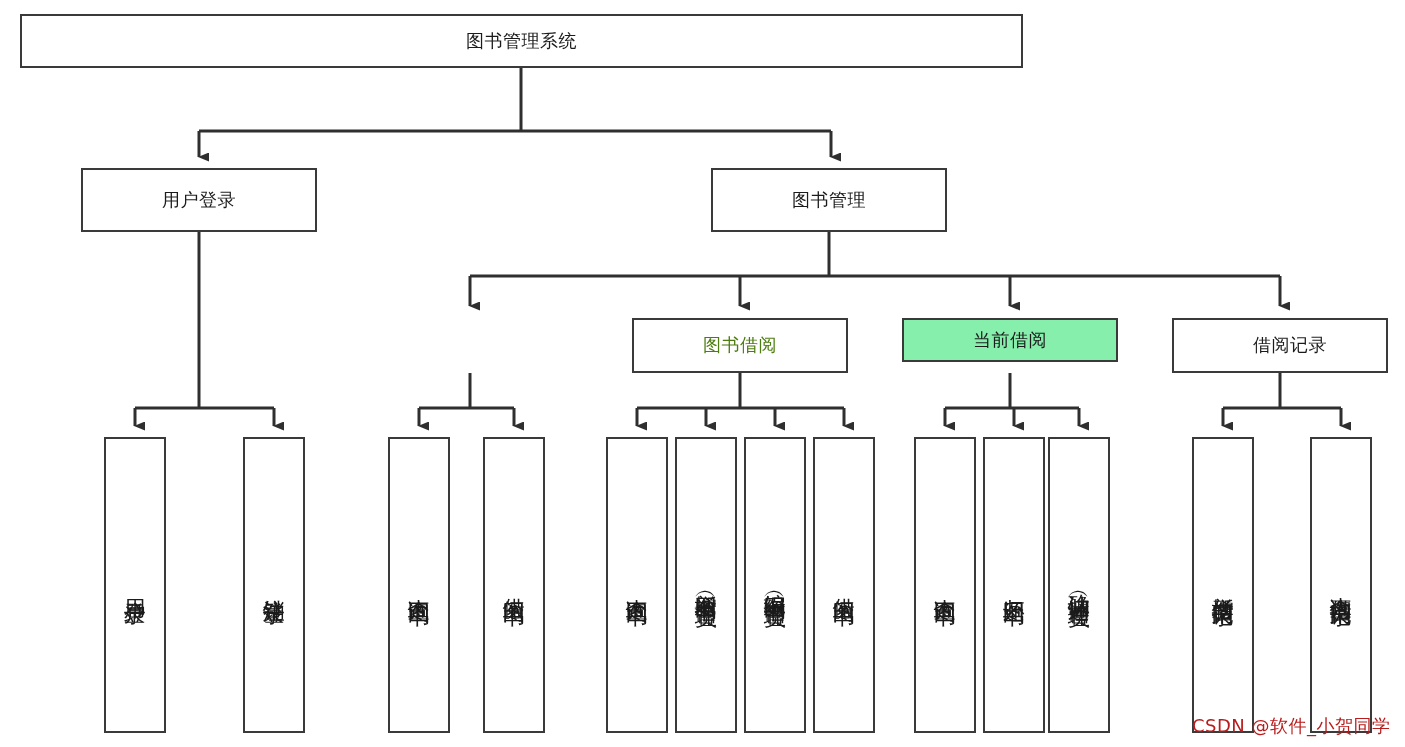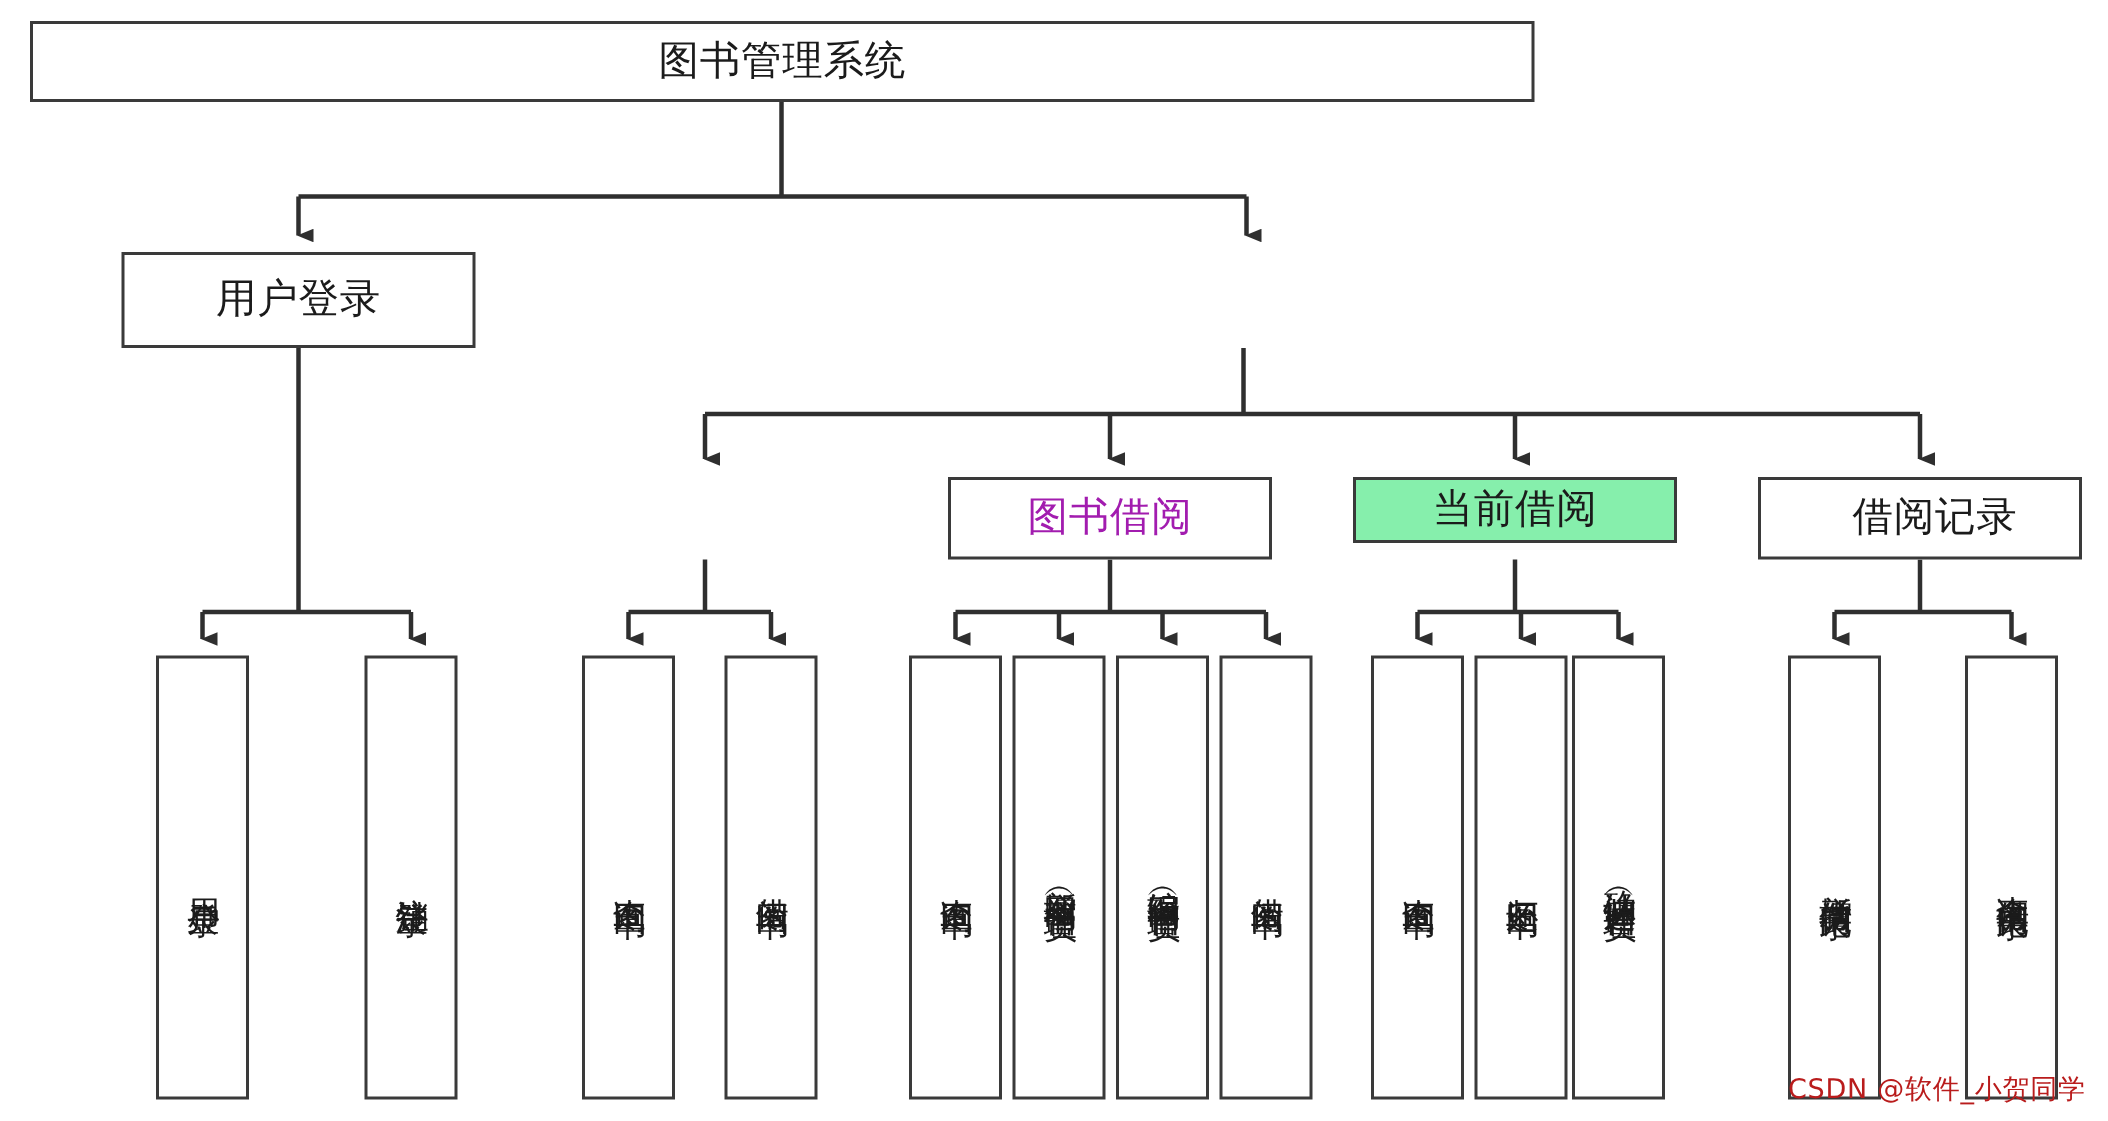--- a/index.html
+++ b/index.html
@@ -31,21 +31,21 @@
     position: absolute;
     box-sizing: border-box;
     background: #ffffff;
     border: 2px solid #3a3a3a;
     display: flex;
     align-items: center;
     justify-content: center;
     overflow: hidden;
   }
   .node-label {
-    font-size: 27px;
+    font-size: 18px;
     line-height: 1.12;
     color: #1b1b1b;
     letter-spacing: 0.5px;
     text-align: center;
     white-space: nowrap;
   }
   .node.vertical {
     align-items: center;
     justify-content: center;
   }
@@ -121,23 +121,26 @@
     </g>
   </svg>
 
   <div class="node" id="node-root" style="left: 20px; top: 14px; width: 1003px; height: 54px; border-color: rgb(58, 58, 58); background: rgb(255, 255, 255);">
     <span class="node-label" style="color: rgb(27, 27, 27);">图书管理系统</span>
   </div>
 
   <div class="node" id="node-l2-0" style="left: 81px; top: 168px; width: 236px; height: 64px; border-color: rgb(58, 58, 58); background: rgb(255, 255, 255);">
     <span class="node-label" style="color: rgb(27, 27, 27);">用户登录</span>
   </div>
+  <div class="node" id="node-l2-1" style="left: 711px; top: 168px; width: 236px; height: 64px; border-color: rgb(58, 58, 58); background: rgb(255, 255, 255);">
+    <span class="node-label" style="color: rgb(27, 27, 27);">图书管理</span>
+  </div>
 
   <div class="node" id="node-l3-1" style="left: 632px; top: 318px; width: 216px; height: 55px; border-color: rgb(58, 58, 58); background: rgb(255, 255, 255);">
-    <span class="node-label" style="color: #a21caf;">图书借阅</span>
+    <span class="node-label" style="color: #4d7c0f;">图书借阅</span>
   </div>
   <div class="node" id="node-l3-2" style="left: 902px; top: 318px; width: 216px; height: 44px; border-color: rgb(58, 58, 58); background: #86efac;">
     <span class="node-label" style="color: rgb(27, 27, 27);">当前借阅</span>
   </div>
   <div class="node" id="node-l3-3" style="left: 1172px; top: 318px; width: 216px; height: 55px; border-color: rgb(58, 58, 58); background: rgb(255, 255, 255); padding-left: 20px;">
     <span class="node-label" style="color: rgb(27, 27, 27);">借阅记录</span>
   </div>
 
   <div class="node vertical" id="node-leaf-0" style="left: 104px; top: 437px; width: 62px; height: 296px; border-color: rgb(58, 58, 58); background: rgb(255, 255, 255);">
     <span class="node-label" style="color: rgb(27, 27, 27);">用户登录</span>

